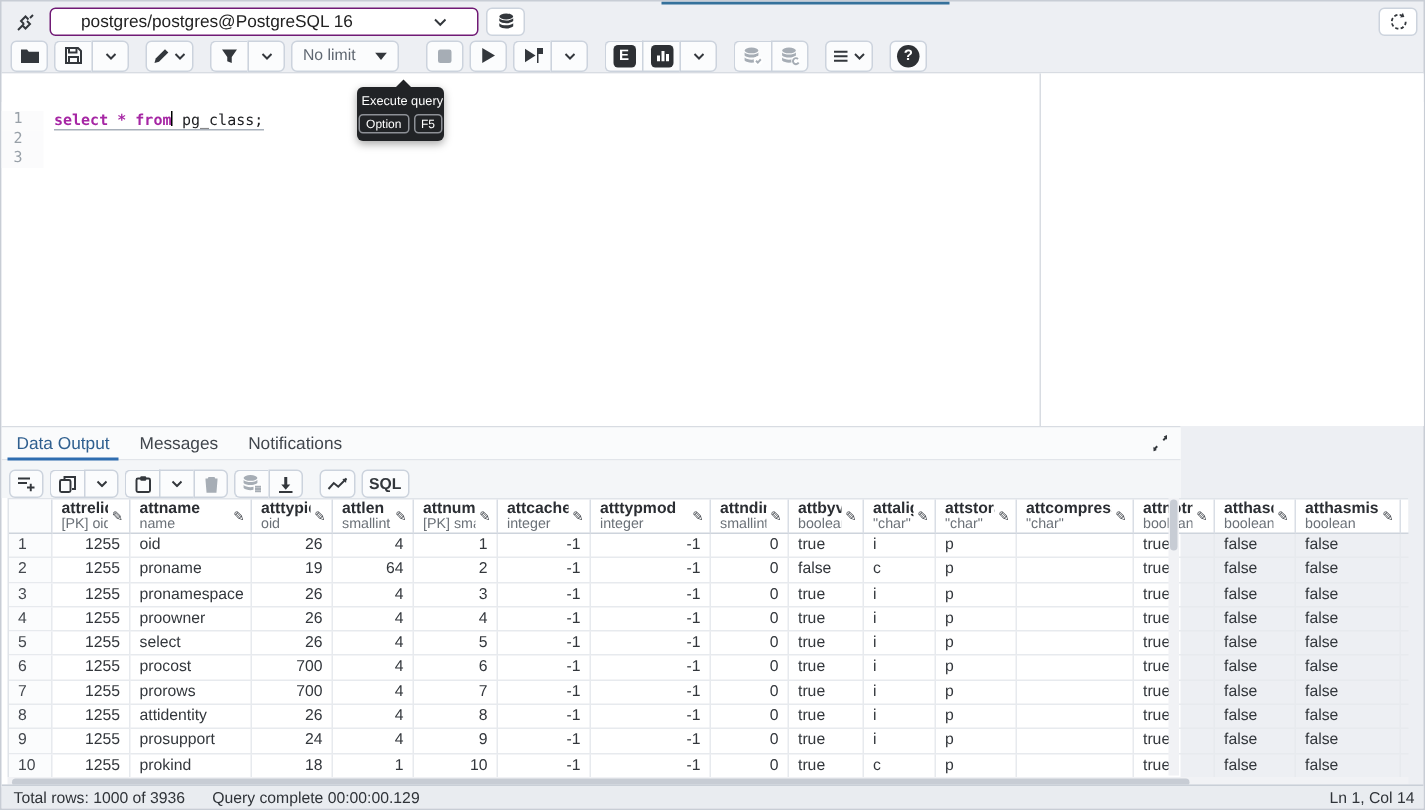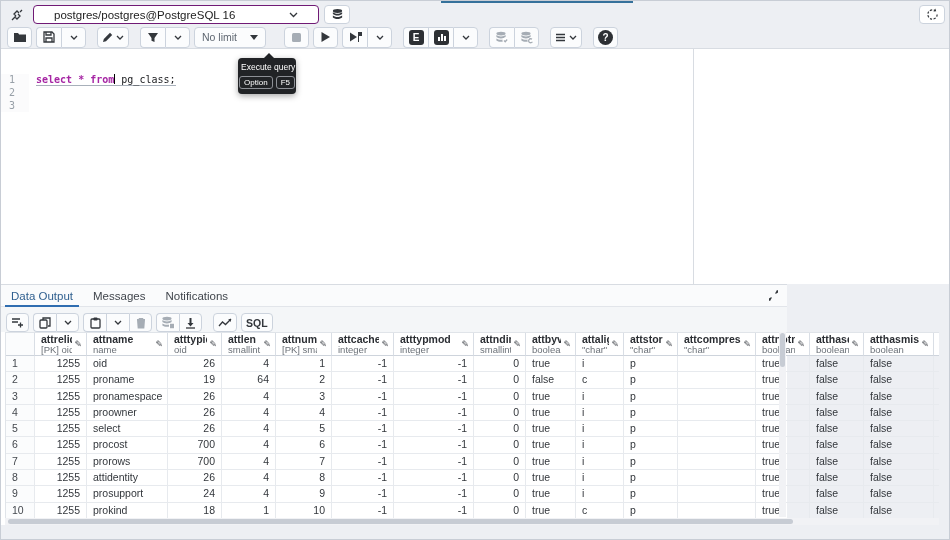--- a/index.html
+++ b/index.html
@@ -731,13 +731,18 @@
         </div>
     </div>
     <div class="hscroll">
         <div class="hthumb"></div>
       </div>
     <div class="vscroll">
         <div class="vthumb"></div>
       </div>
   </div>
 
+  <div class="statusbar">
+    <span class="sb-item">Total rows: 1000 of 3936</span>
+    <span class="sb-item">Query complete 00:00:00.129</span>
+    <span class="sb-right">Ln 1, Col 14</span>
+  </div>
 </div>
 
 </body></html>

